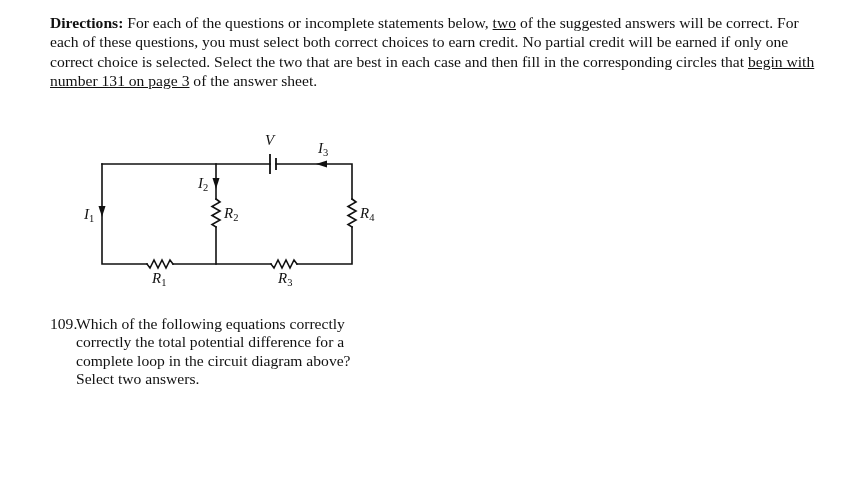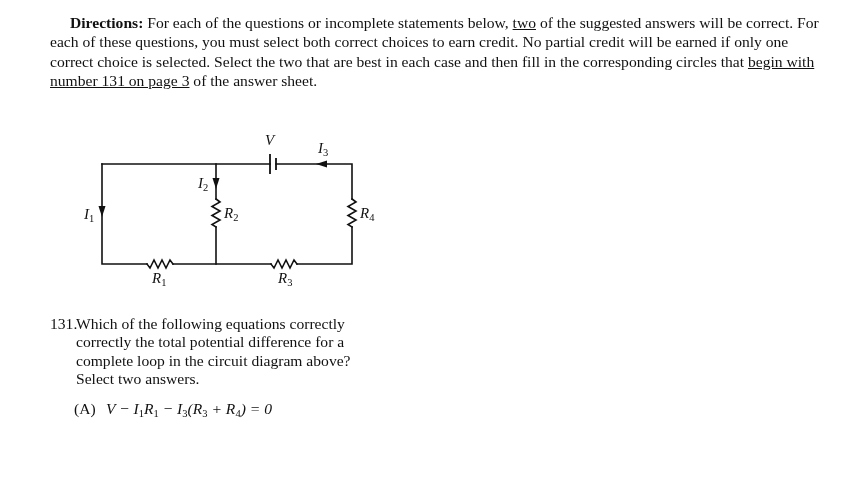--- a/index.html
+++ b/index.html
@@ -1,20 +1,20 @@
 <!DOCTYPE html>
 <html><head>
 <meta charset="utf-8">
 <style>
   html, body { margin:0; padding:0; background:#ffffff; }
   body { width:841px; height:498px; position:relative; overflow:hidden;
          font-family:"Liberation Serif", "DejaVu Serif", serif; color:#111; }
   .directions { position:absolute; left:50px; top:13px; width:780px;
                 font-size:15.6px; line-height:19.4px; }
-  .directions b { font-weight:bold;margin-left:20px; }
+  .directions b { font-weight:bold; }
   .u { text-decoration:underline;font-family:Liberation Serif, serif; }
   svg.circuit { position:absolute; left:0; top:0; }
   .lbl { font-family:"Liberation Serif", serif; font-style:italic; font-size:15px; fill:#111; }
   .sub { font-style:normal; font-size:10.5px; }
   .question { position:absolute; left:50px; top:315px; width:340px;
               font-size:15.6px; line-height:18.4px; }
   .qnum { position:absolute; left:0; top:0; }
   .qtext { position:absolute; left:26px; top:0; width:310px; }
   .choices { position:absolute; left:74px; top:398px; font-size:15.6px; }
   .choice { height:22.5px; line-height:22px; white-space:nowrap; }
@@ -63,21 +63,18 @@
   <text class="lbl" x="318" y="153"><tspan>I</tspan><tspan class="sub" dy="3">3</tspan></text>
   <text class="lbl" x="198" y="188"><tspan>I</tspan><tspan class="sub" dy="3">2</tspan></text>
   <text class="lbl" x="84" y="219"><tspan>I</tspan><tspan class="sub" dy="3">1</tspan></text>
   <text class="lbl" x="224" y="218"><tspan>R</tspan><tspan class="sub" dy="3">2</tspan></text>
   <text class="lbl" x="360" y="218"><tspan>R</tspan><tspan class="sub" dy="3">4</tspan></text>
   <text class="lbl" x="152" y="283"><tspan>R</tspan><tspan class="sub" dy="3">1</tspan></text>
   <text class="lbl" x="278" y="283"><tspan>R</tspan><tspan class="sub" dy="3">3</tspan></text>
 </svg>
 
 <div class="question">
-  <span class="qnum">131.</span>
+  <span class="qnum">109.</span>
   <span class="qtext">Which of the following equations correctly correctly the total potential difference for a complete loop in the circuit diagram above? Select two answers.</span>
 </div>
 
 <div class="choices">
-  <div class="choice">
-    <span class="letter">(A)</span><span class="eq"><span>V − I</span><sub>1</sub><span>R</span><sub>1</sub><span> − I</span><sub>3</sub><span>(R</span><sub>3</sub><span> + R</span><sub>4</sub><span>) = 0</span></span>
-  </div>
 </div>
 
 </body></html>

